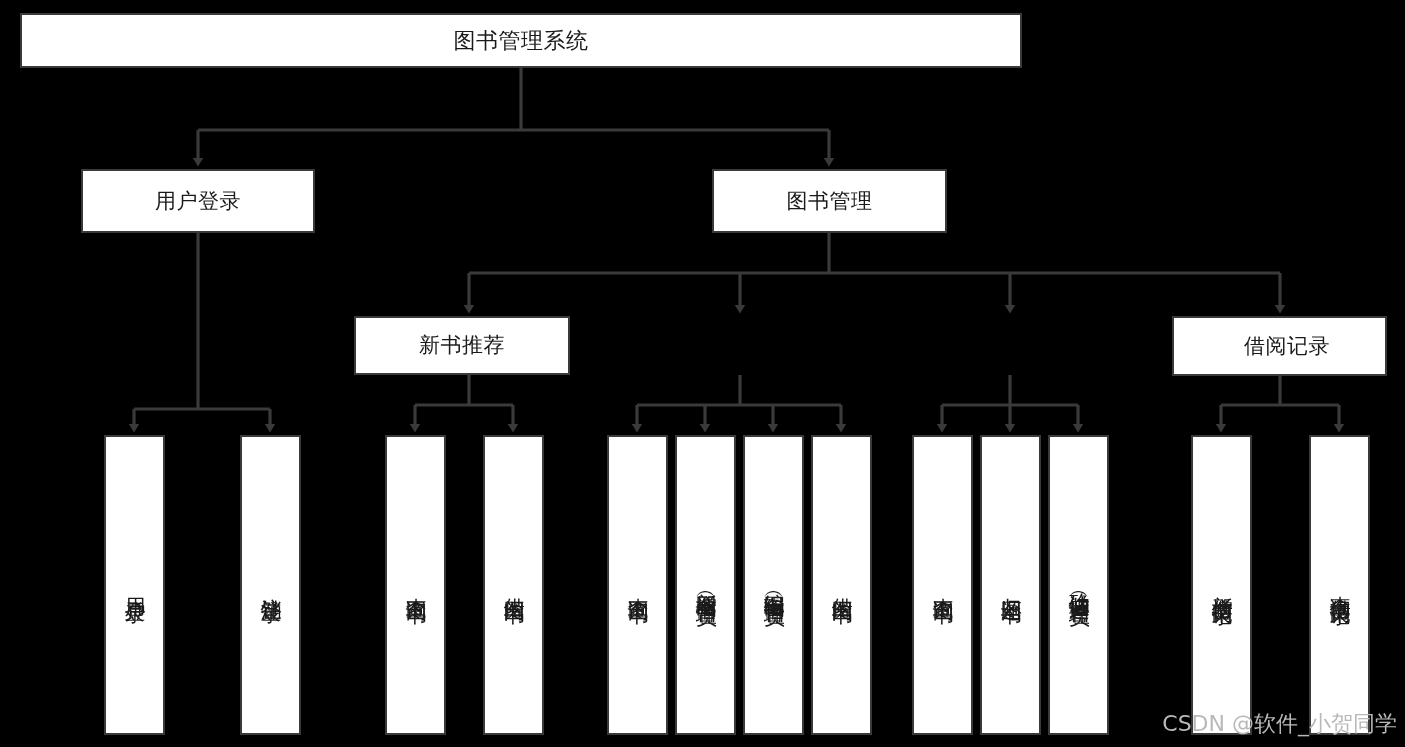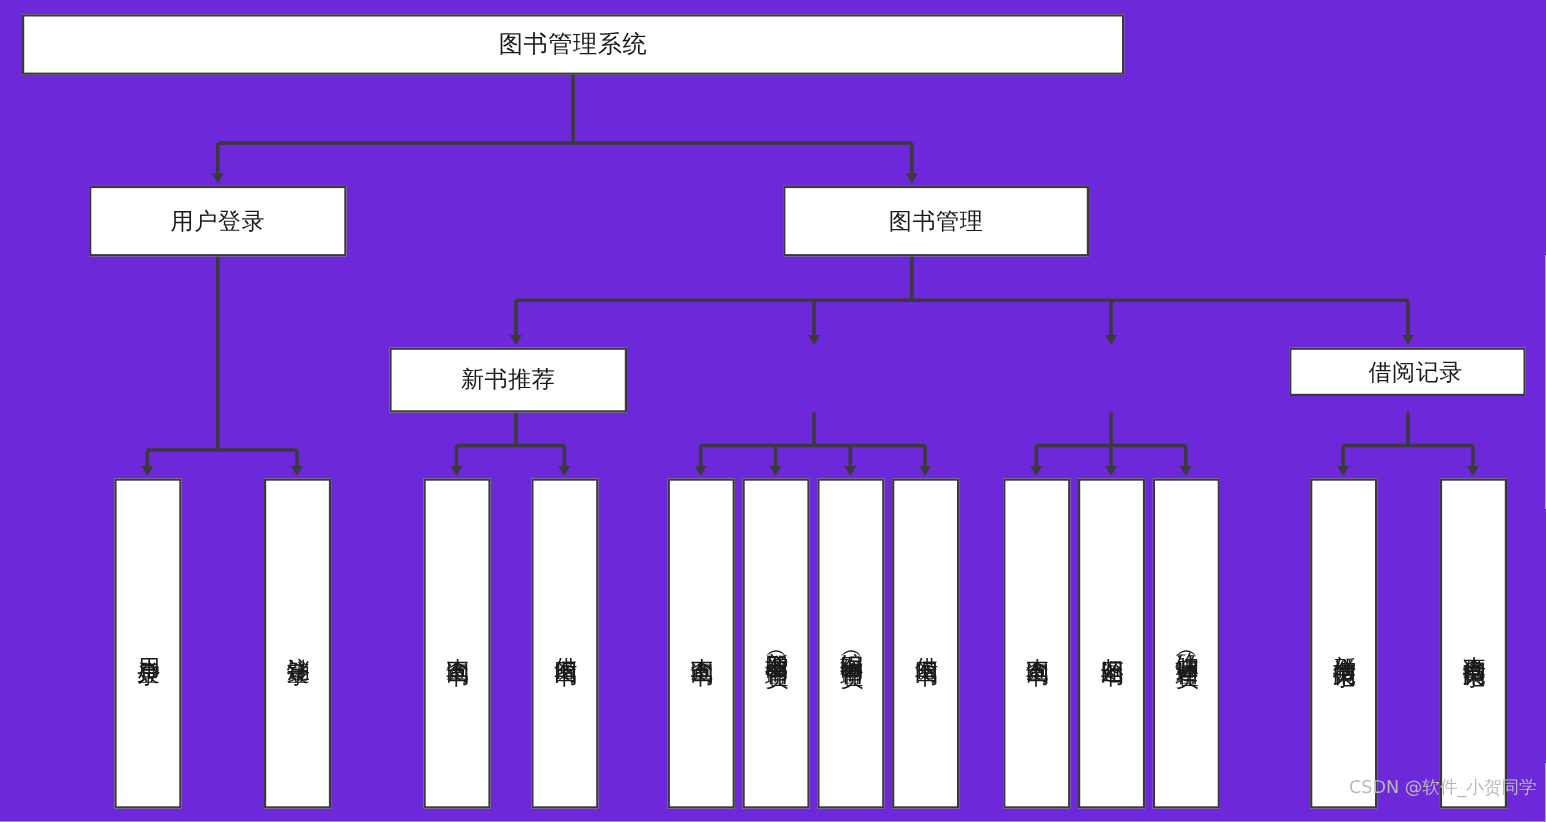--- a/index.html
+++ b/index.html
@@ -5,21 +5,21 @@
 <style>
   html,body{margin:0;padding:0;background:#ffffff;}
   body{
     font-family:"DejaVu Sans","Liberation Sans",sans-serif;
     color:#000000;
   }
   #canvas{
     position:relative;
     width:1405px;
     height:747px;
-    background:#6d28d9;
+    background:#000000;
     overflow:hidden;
   }
   #edges{
     position:absolute;
     left:0; top:0;
     width:1405px; height:747px;
     pointer-events:none;
   }
   .node{
     position:absolute;
@@ -52,22 +52,22 @@
     writing-mode:vertical-rl;
     text-orientation:upright;
     font-size:21px;
     line-height:1.12;
     letter-spacing:2px;
     max-height:292px;
   }
   .watermark{
     position:absolute;
     right:8px;
-    bottom:20px;
-    font-size:16px;
+    bottom:8px;
+    font-size:22px;
     color:#b9b9b9;
     white-space:nowrap;
     font-family:"DejaVu Sans","Liberation Sans",sans-serif;
   }
 </style>
 </head>
 <body>
 
 <div id="canvas">
 
@@ -123,28 +123,28 @@
     </g>
   </svg>
 
   <div class="node horiz root" style="left:20px; top:13px; width:1002px; height:55px;">
     <span class="lbl">图书管理系统</span>
   </div>
 
   <div class="node horiz" style="left:81px; top:169px; width:234px; height:64px;">
     <span class="lbl">用户登录</span>
   </div>
-  <div class="node horiz" style="left:712px; top:169px; width:278px; height:64px;">
+  <div class="node horiz" style="left:712px; top:169px; width:235px; height:64px;">
     <span class="lbl">图书管理</span>
   </div>
 
   <div class="node horiz" style="left:354px; top:316px; width:216px; height:59px;">
     <span class="lbl">新书推荐</span>
   </div>
-  <div class="node horiz" style="left:1172px; top:316px; width:215px; height:44px;padding-left:15px;">
+  <div class="node horiz" style="left:1172px; top:316px; width:215px; height:60px;padding-left:15px;">
     <span class="lbl">借阅记录</span>
   </div>
 
   <div class="node vert" style="left:104px; top:435px; width:61px; height:300px;">
     <span class="lbl">用户登录</span>
   </div>
   <div class="node vert" style="left:240px; top:435px; width:61px; height:300px;">
     <span class="lbl">注销登录</span>
   </div>
 

